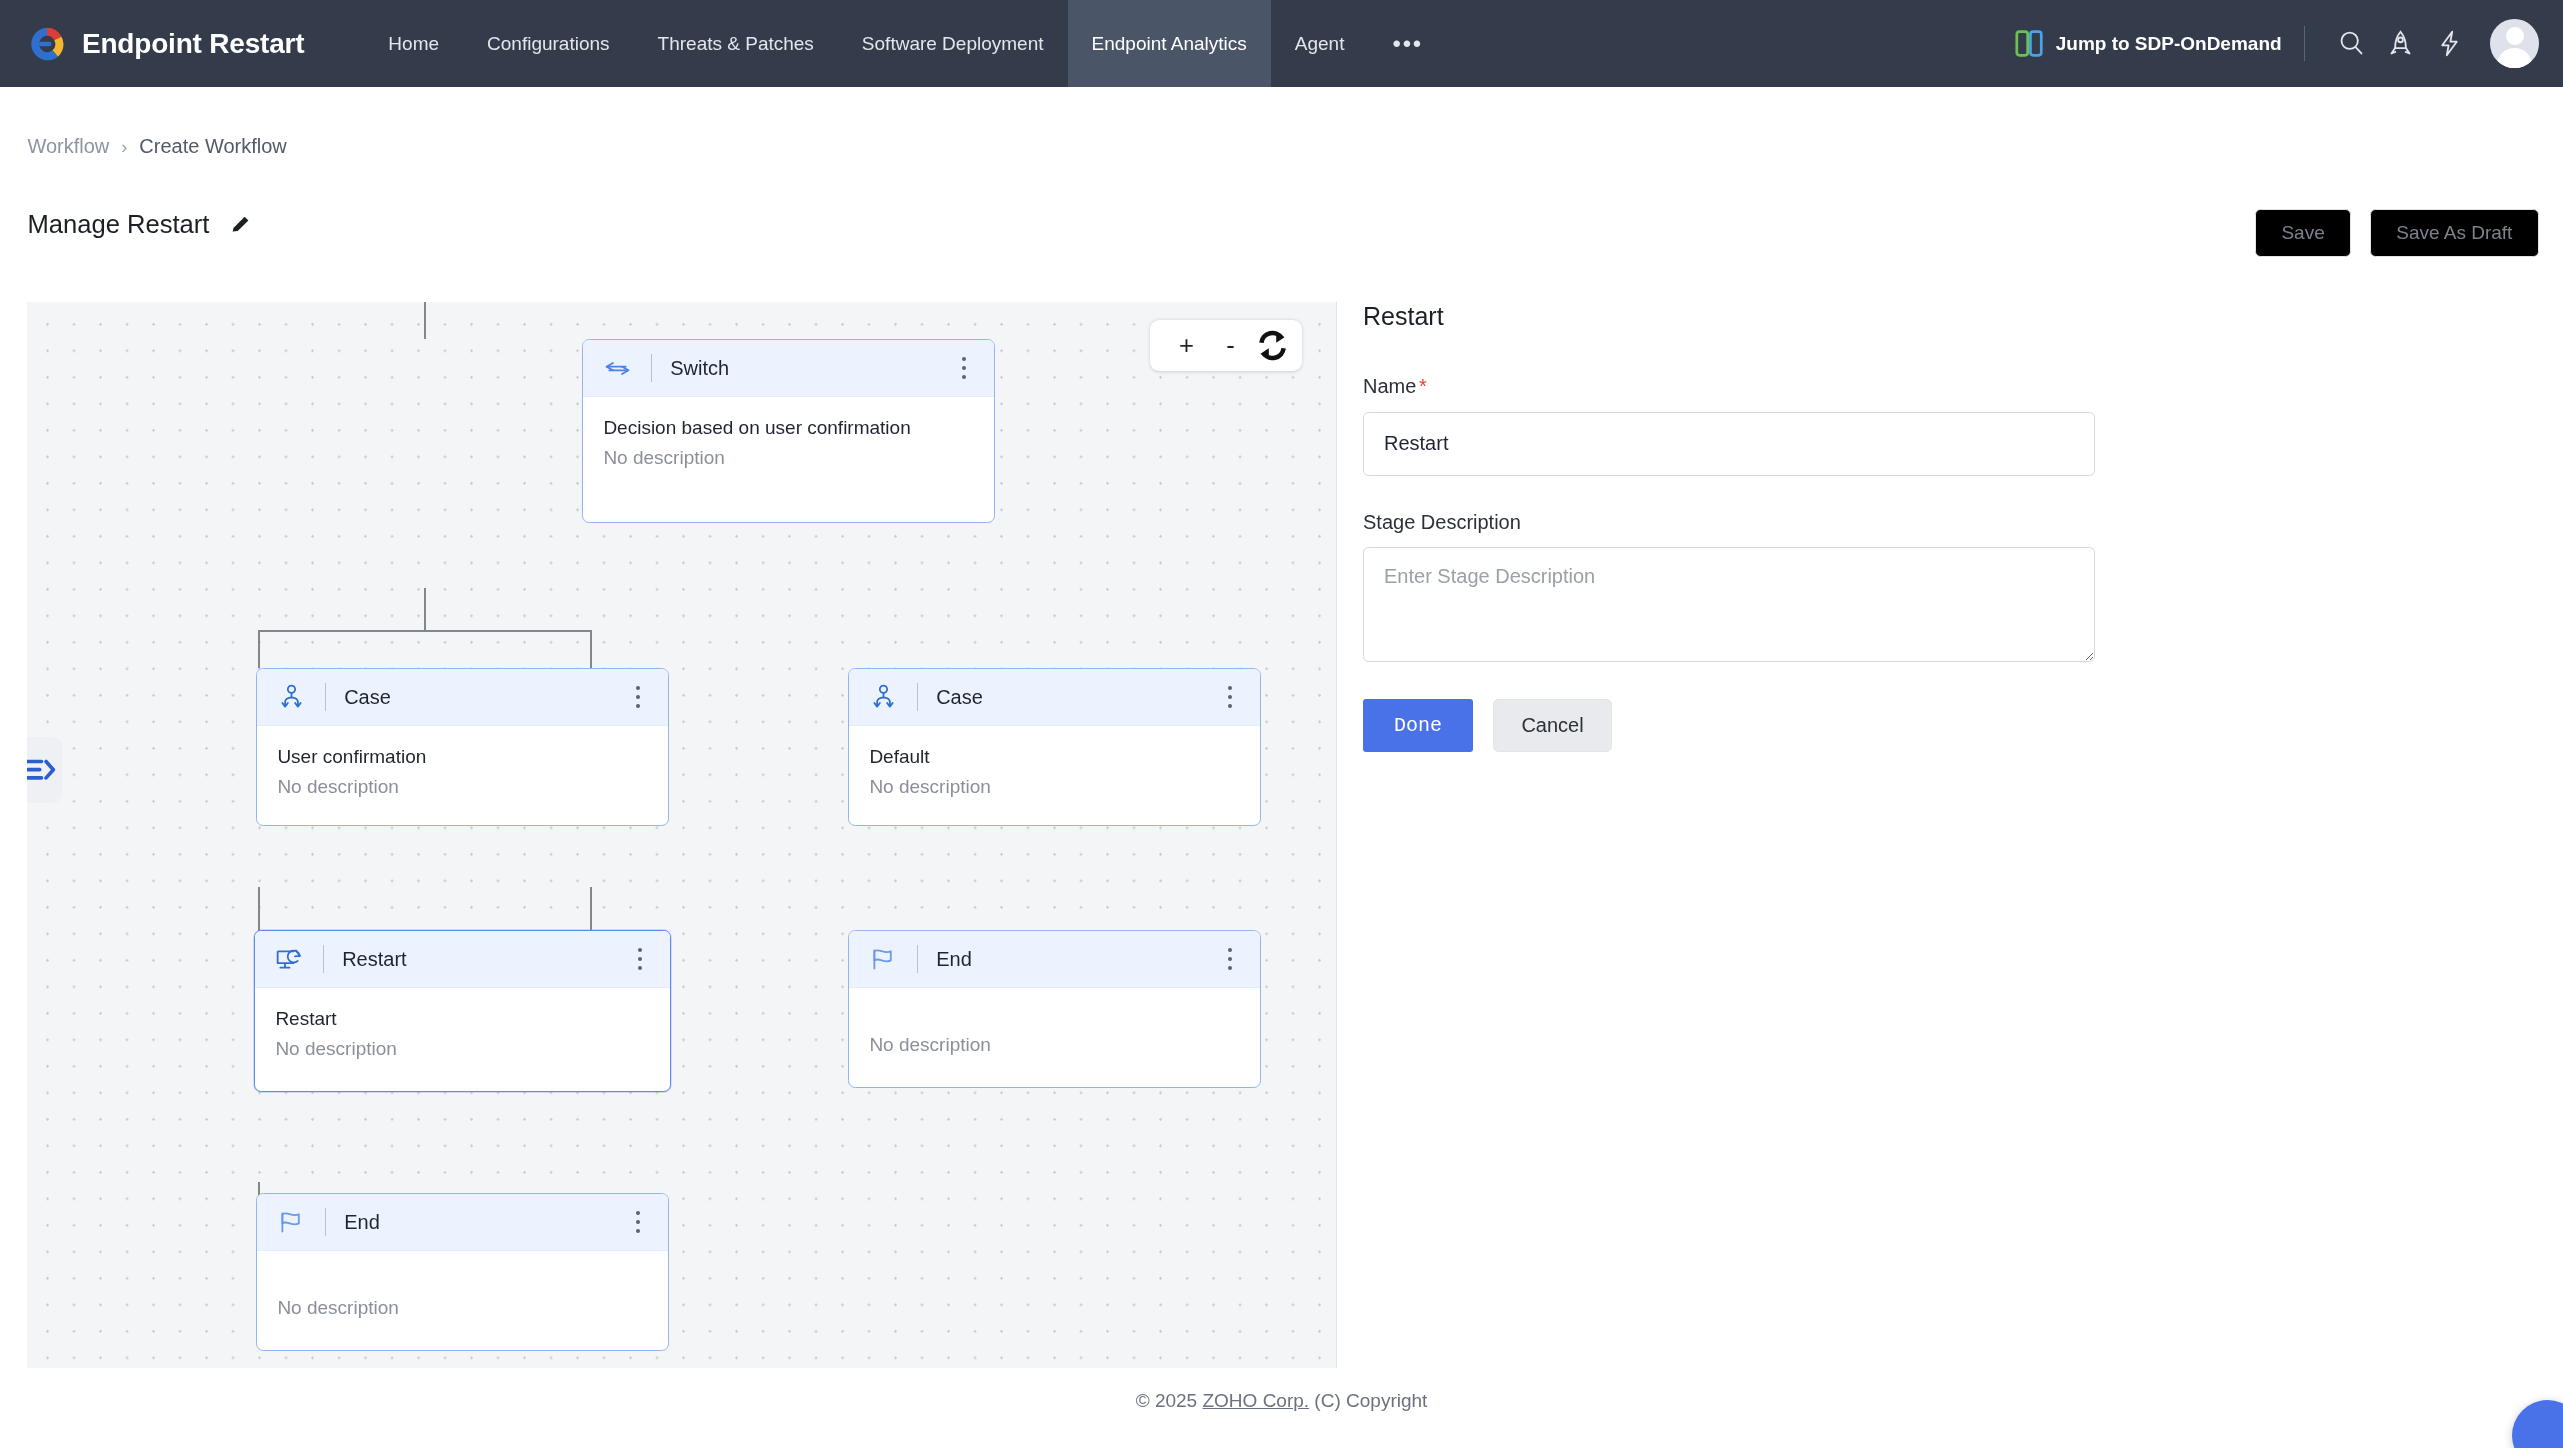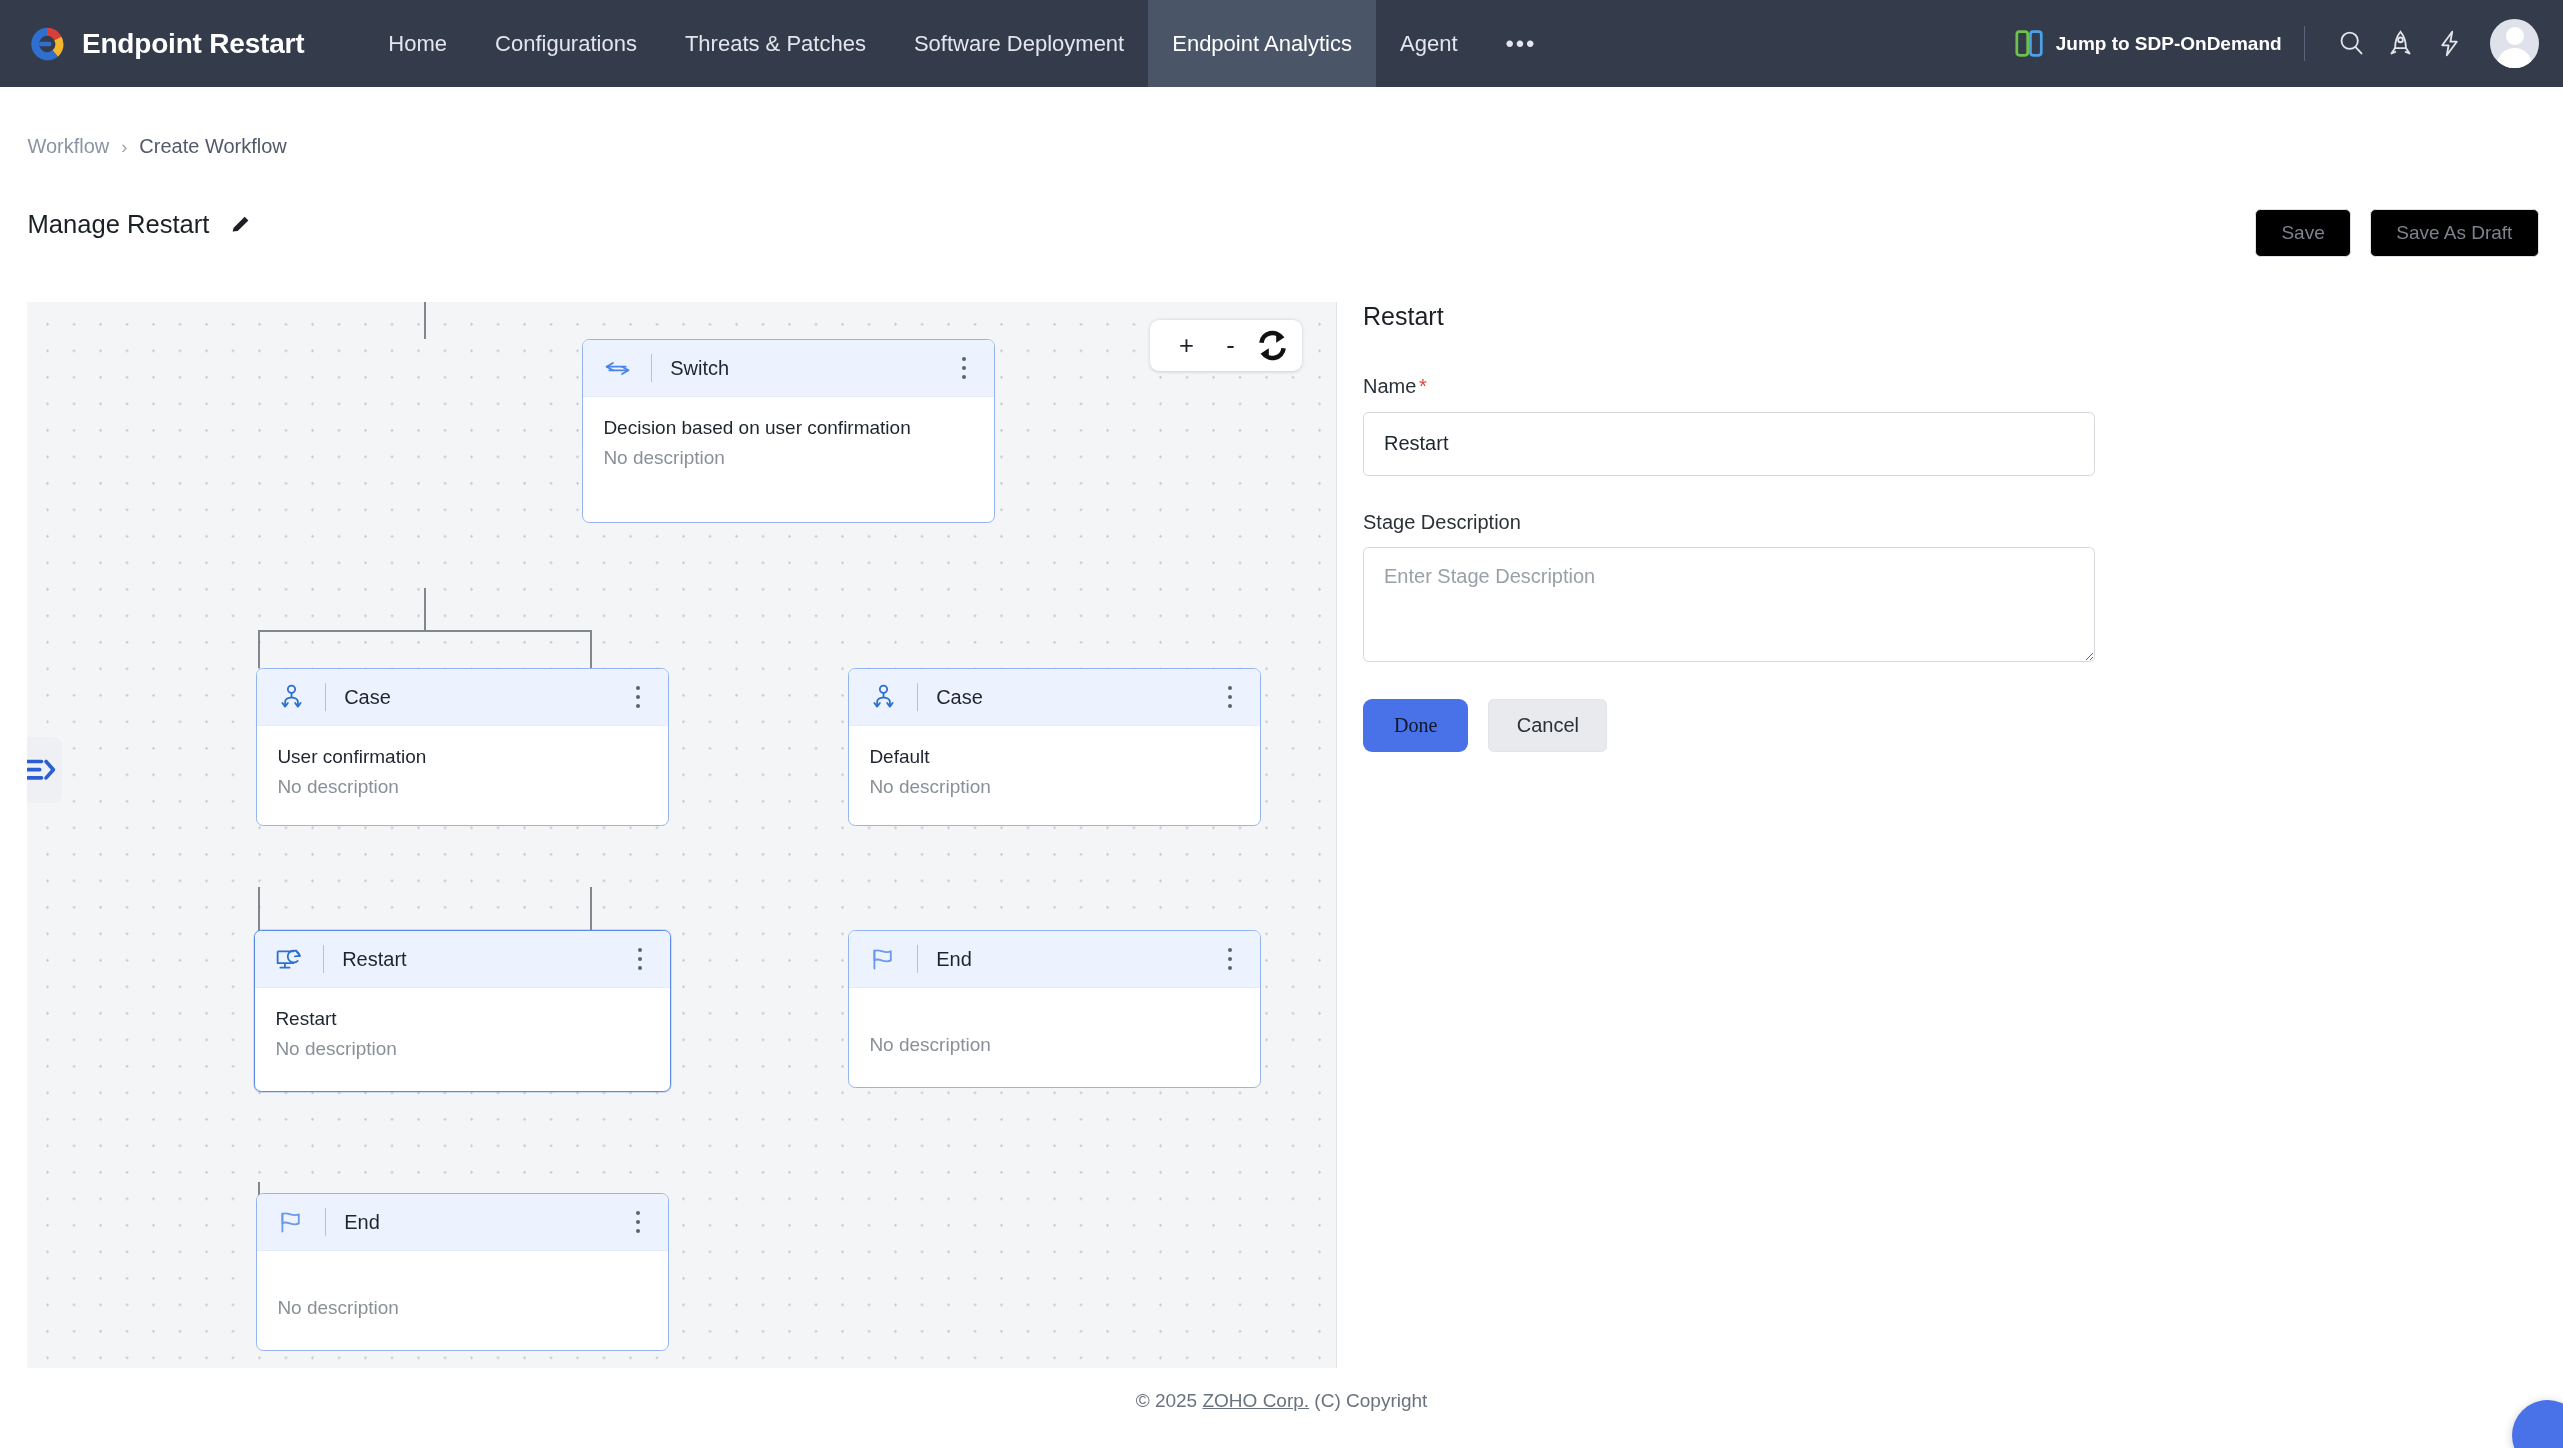--- a/index.html
+++ b/index.html
@@ -19,21 +19,21 @@
     display: flex; align-items: center;
   }
   .brand { display: flex; align-items: center; gap: 14.6px; padding-left: 27.4px; }
   .brand-logo { width: 40px; height: 40px; position: relative; }
   .brand-name {
     color: #ffffff; font-size: 28px; font-weight: bold; letter-spacing: -0.2px;
     white-space: nowrap;
   }
   .nav-items { display: flex; align-items: center; margin-left: 60px; height: 87px; }
   .nav-item {
-    color: #e3e6eb; font-size: 22px; padding: 0 24px;
+    color: #e3e6eb; font-size: 19px; padding: 0 24px;
     height: 87px; display: flex; align-items: center;
     white-space: nowrap; cursor: pointer;
   }
   .nav-item.active { background: #4b5568; color: #ffffff; }
   .nav-more { color: #e3e6eb; font-size: 24px; padding: 0 24px; height: 87px;
     display:flex; align-items:center; letter-spacing: 1.8px; cursor: pointer; }
 
   .nav-right { margin-left: auto; display: flex; align-items: center; padding-right: 24px; gap: 0; font-weight: bold; }
   .sdp-jump { display: flex; align-items: center; gap: 12px; cursor: pointer; }
   .sdp-logo { width: 29px; height: 29px; position: relative; }
@@ -137,23 +137,23 @@
   }
   .text-area {
     width: 732px; height: 115px; border: 0.9px solid #d5d8dd; border-radius: 5.5px;
     font-size: 20px; color: #1f2530; padding: 16.5px 20px; background: #fff;
     font-family: "Liberation Sans", sans-serif; resize: both; display: block;
   }
   .text-area::placeholder { color: #9aa0a8; }
   .spacer-32 { height: 35px; }
   .btn-row { display: flex; gap: 20px; margin-top: 37px; }
   .btn-primary {
-    background: #4a72e8; color: #0f172a; border: none; border-radius: 9px;
+    background: #4a72e8; color: #ffffff; border: none; border-radius: 3px;
     font-size: 20px; padding: 13.7px 31px; cursor: pointer;
-    font-family: Liberation Serif, serif;
+    font-family: Liberation Mono, monospace;
   }
   .btn-sec {
     background: #e9eaed; color: #2b3138; border: 0.9px solid #e2e4e8; border-radius: 5.5px;
     font-size: 20px; padding: 13.7px 27.4px; cursor: pointer;
     font-family: "Liberation Sans", sans-serif;
   }
 
   
   .footer {
     position: absolute; left: 0; top: 1390px; width: 2563px;

